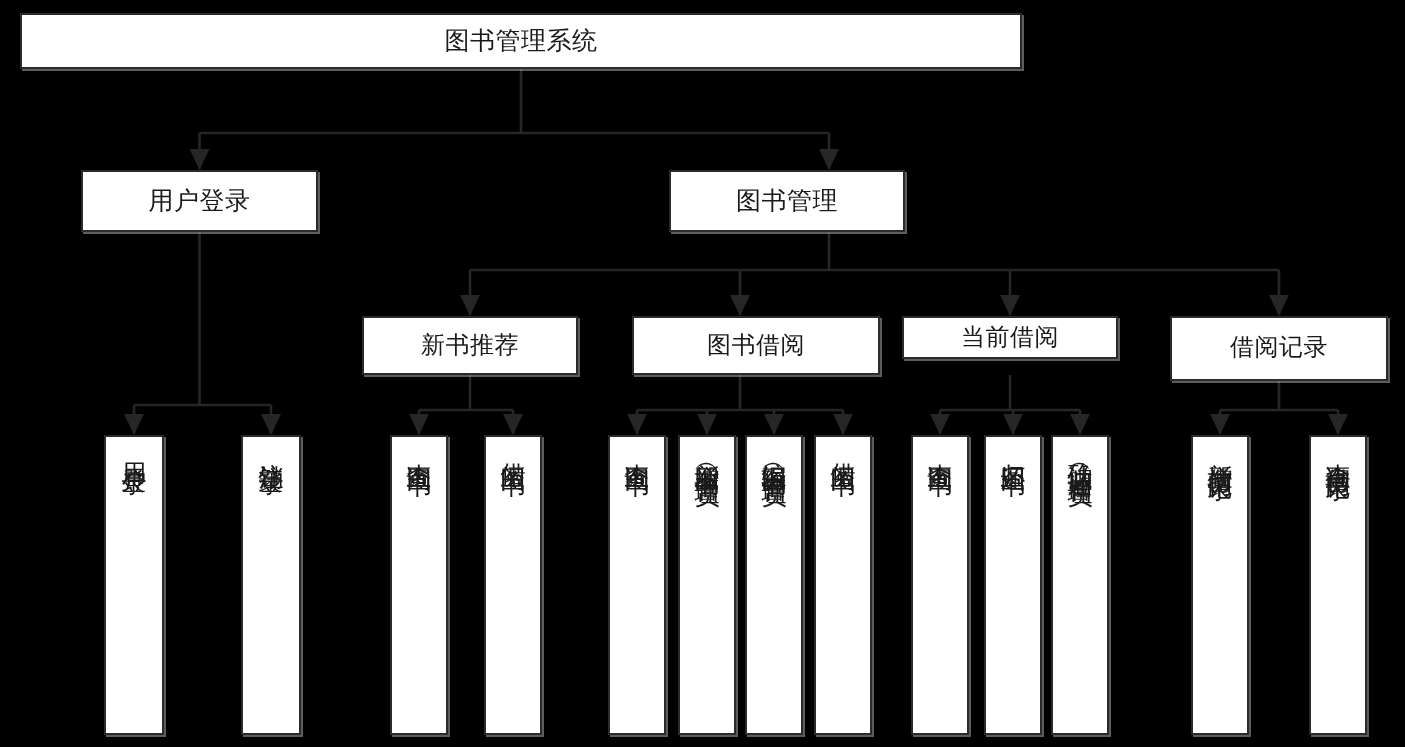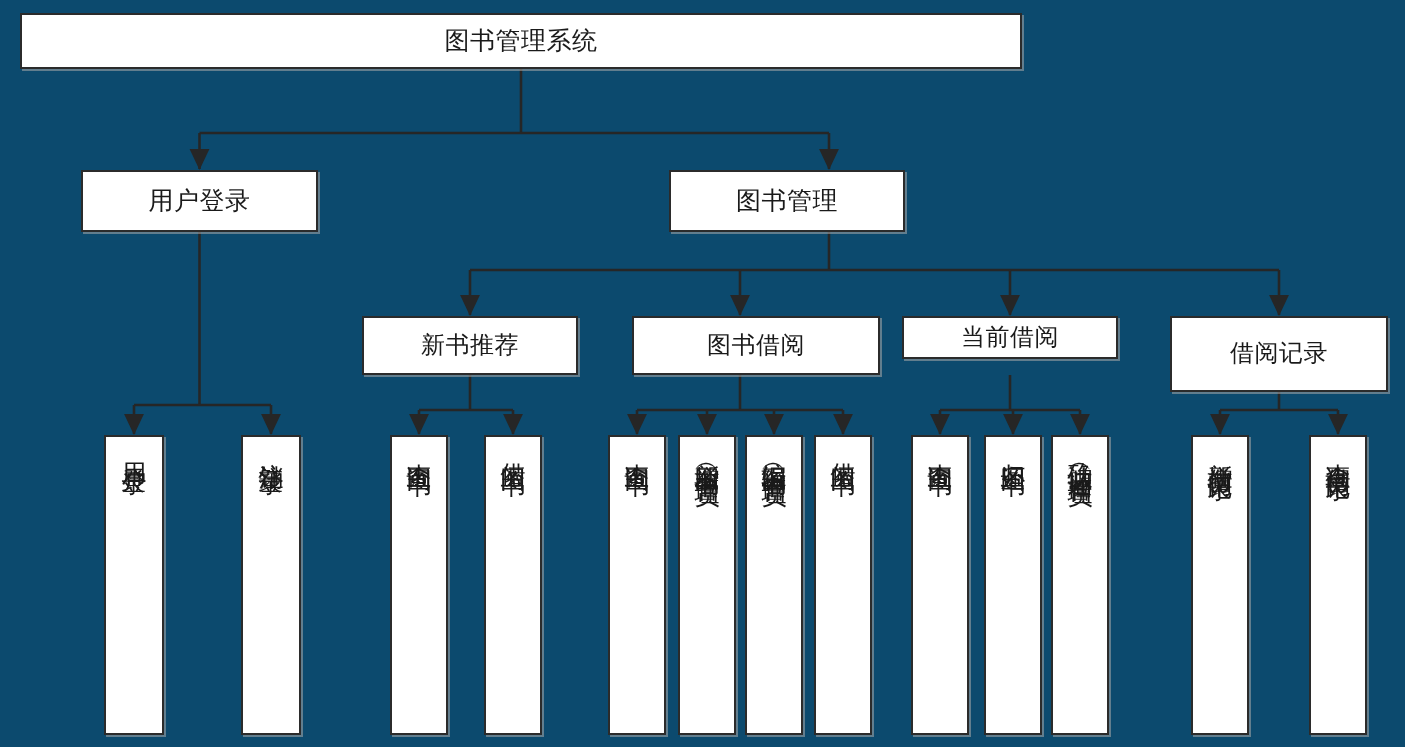--- a/index.html
+++ b/index.html
@@ -7,21 +7,21 @@
     padding: 0;
     background: #ffffff;
   }
   body {
     font-family: "DejaVu Sans", "Liberation Sans", sans-serif;
   }
   #canvas {
     position: relative;
     width: 1405px;
     height: 747px;
-    background: #0c4a6e;
+    background: #000000;
     overflow: hidden;
   }
   svg#links {
     position: absolute;
     left: 0;
     top: 0;
     width: 1405px;
     height: 747px;
     pointer-events: none;
   }
@@ -138,21 +138,21 @@
 
   <div class="node h lvl3" id="n-new-book-rec" style="left: 362px; top: 316px; width: 216px; height: 59px;">
     <span class="label">新书推荐</span>
   </div>
   <div class="node h lvl3" id="n-book-borrow" style="left: 632px; top: 316px; width: 248px; height: 59px;">
     <span class="label">图书借阅</span>
   </div>
   <div class="node h lvl3" id="n-current-borrow" style="left: 902px; top: 316px; width: 216px; height: 43px;">
     <span class="label">当前借阅</span>
   </div>
-  <div class="node h lvl3" id="n-borrow-record" style="left: 1170px; top: 316px; width: 218px; height: 76px;">
+  <div class="node h lvl3" id="n-borrow-record" style="left: 1170px; top: 316px; width: 218px; height: 65px; font-family: Liberation Mono, monospace;">
     <span class="label">借阅记录</span>
   </div>
 
   <div class="node v" id="n-leaf-user-login" style="left: 104px; top: 435px; width: 60px; height: 300px;">
     <span class="label">用户登录</span>
   </div>
   <div class="node v" id="n-leaf-logout" style="left: 241px; top: 435px; width: 60px; height: 300px;">
     <span class="label">注销登录</span>
   </div>
   <div class="node v" id="n-leaf-query-book-rec" style="left: 390px; top: 435px; width: 58px; height: 300px;">

